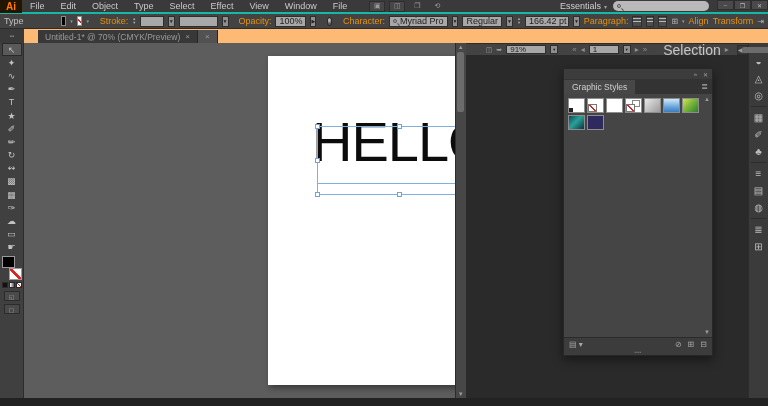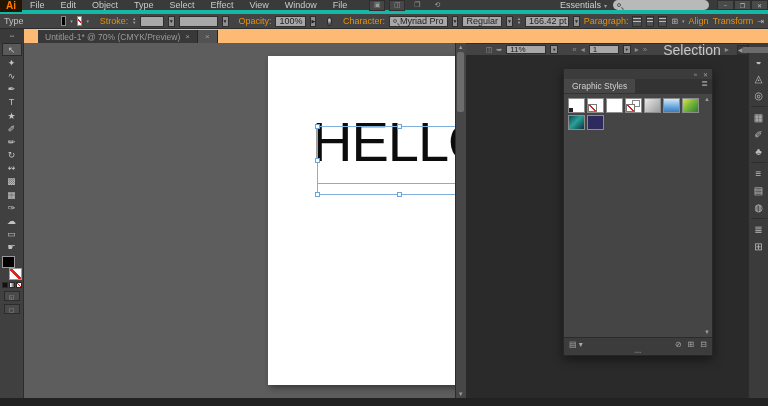--- a/index.html
+++ b/index.html
@@ -1,20 +1,20 @@
 <!DOCTYPE html>
 <html><head>
 <meta charset="utf-8">
 <style>
   * { margin:0; padding:0; box-sizing:border-box; }
   html,body { width:768px; height:406px; overflow:hidden; }
   body { font-family:"Liberation Sans", sans-serif; background:#2a2a2a; color:#c7c7c7; font-size:9px; position:relative; }
 
   
-  .menubar { height:14px; background:#3a3a3a; display:flex; align-items:center; gap:0; border-bottom:4px solid #14b8a6; }
+  .menubar { height:14px; background:#3a3a3a; display:flex; align-items:center; gap:0; border-bottom:2px solid #14b8a6; }
   .ai-logo { width:22px; height:14px; background:#241500; color:#ff7c00; font-weight:bold; font-size:10px; display:flex; align-items:center; justify-content:center; }
   .menu-item { padding:0 8px; color:#c9c9c9; cursor:default; }
   .mb-spacer { flex:1; }
   .mb-icon { width:16px; height:11px; background:#474747; border:1px solid #2e2e2e; color:#9b9b9b; font-size:7px; display:flex; align-items:center; justify-content:center; margin-right:4px; }
   .mb-icon.noborder { background:none; border:none; }
   .workspace { color:#cfcfcf; margin:0 6px; display:flex; align-items:center; gap:3px; }
   .caret { font-size:6px; color:#9c9c9c; }
   .searchbox { width:96px; height:10px; background:#b9b9b9; border-radius:5px; display:flex; align-items:center; padding:0 4px; gap:3px; margin-right:8px; }
   .mag { width:4px; height:4px; border:1px solid #555; border-radius:50%; position:relative; flex:none; }
   .mag::after { content:""; position:absolute; width:3px; height:1px; background:#555; transform:rotate(45deg); left:3px; top:4px; }
@@ -85,21 +85,21 @@
 
   
   .dock { width:20px; background:#3b3b3b; border-left:1px solid #2c2c2c; display:flex; flex-direction:column; align-items:center; }
   .dock-expand { width:100%; height:10px; color:#9a9a9a; font-size:6px; text-align:right; padding-right:3px; line-height:10px; }
   .dock-icon { width:18px; height:17px; display:flex; align-items:center; justify-content:center; color:#bdbdbd; font-size:10px; }
   .dock-sep { width:16px; height:1px; background:#2d2d2d; margin:2px 0; }
 
   
   .gs-panel { position:absolute; left:563px; top:68px; width:150px; background:#3c3c3c; border:1px solid #272727; box-shadow:0 4px 10px rgba(0,0,0,.45); }
   .gs-topbar { height:10px; display:flex; justify-content:flex-end; align-items:center; gap:6px; padding:0 4px; color:#9f9f9f; font-size:6px; background:#3c3c3c; }
-  .gs-tabrow { height:15px; background:#333; display:flex; align-items:flex-start; }
+  .gs-tabrow { height:15px; background:#333; display:flex; align-items:center; }
   .gs-tab { background:#474747; color:#d0d0d0; height:14px; padding:0 8px; display:flex; align-items:center; font-size:8.5px; }
   .gs-menu { margin-left:auto; color:#a8a8a8; font-size:8px; padding-right:4px; }
   .gs-body { height:243px; background:#454545; position:relative; padding:4px; display:flex; flex-wrap:wrap; align-content:flex-start; gap:2px; }
   .gs-swatch { width:17px; height:15px; border:1px solid #8d8d8d; background:#fff; position:relative; }
   .gs-swatch.mark-corner::after { content:""; position:absolute; left:0; bottom:0; width:4px; height:4px; background:#222; }
   .gs-swatch.mark-slash::after { content:""; position:absolute; left:0; bottom:0; width:7px; height:6px; border:1px solid #777; background:linear-gradient(45deg, transparent 40%, #d22 45%, #d22 55%, transparent 60%), #fff; }
   .gs-swatch.mark-box::before { content:""; position:absolute; right:1px; top:1px; width:6px; height:5px; border:1px solid #888; background:#fff; }
   .gs-scrollup { position:absolute; right:2px; top:2px; color:#9a9a9a; font-size:6px; }
   .gs-scrolldn { position:absolute; right:2px; bottom:2px; color:#9a9a9a; font-size:6px; }
   .gs-bottombar { height:13px; background:#3c3c3c; border-top:1px solid #2b2b2b; display:flex; align-items:center; padding:0 5px; gap:6px; color:#a8a8a8; font-size:8px; }
@@ -263,21 +263,21 @@
         <div class="v-track">
             <div class="v-thumb"></div>
           </div>
         <span class="scroll-arrow">▼</span>
       </div>
     </div>
 
     <div class="statusbar">
       <span class="sb-icon">◫</span>
       <span class="sb-icon">➥</span>
-      <span class="sb-field" style="width:40px">11%</span>
+      <span class="sb-field" style="width:40px">91%</span>
       <span class="sb-dd">▼</span>
       <span style="width:6px"></span>
       <span class="nav-btn">«</span>
       <span class="nav-btn">◂</span>
       <span class="sb-field" style="width:30px">1</span>
       <span class="sb-dd">▼</span>
       <span class="nav-btn">▸</span>
       <span class="nav-btn">»</span>
       <span class="sb-mode">Selection</span>
       <span class="nav-btn">▸</span>

